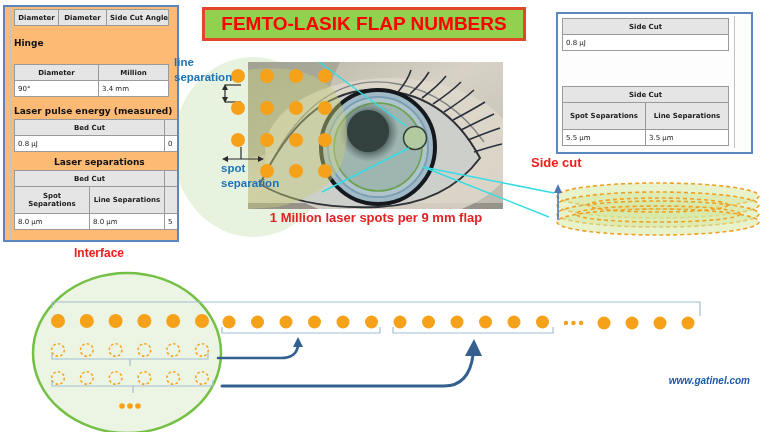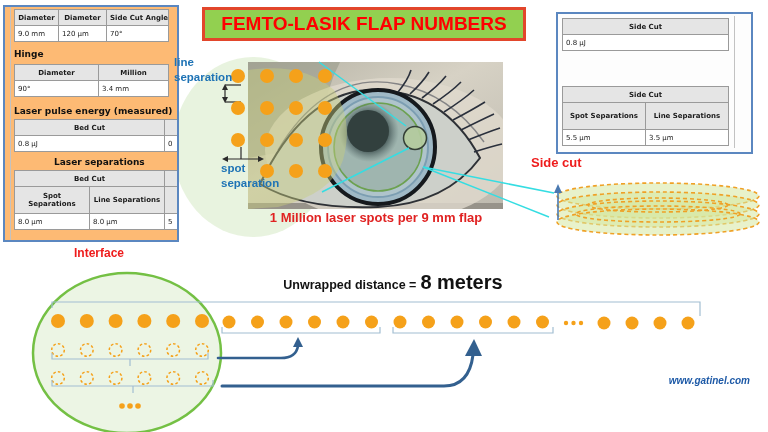--- a/index.html
+++ b/index.html
@@ -55,29 +55,24 @@
           <col style="width:44px">
           <col style="width:48px">
           <col style="width:62px">
         </colgroup>
       <tbody>
           <tr>
         <th>Diameter</th>
         <th>Diameter</th>
         <th>Side Cut Angle</th>
       </tr>
-      <tr>
-        <td>9.0 mm</td>
-        <td>120 µm</td>
-        <td>70°</td>
-      </tr>
-    </tbody>
-      </table>
-
-    <div class="seclabel" style="left:9px;top:42px;text-align:center;">Hinge</div>
+    </tbody>
+      </table>
+
+    <div class="seclabel" style="left:9px;top:31px;text-align:center;">Hinge</div>
     <table class="abs" style="left:9px;top:57px;width:154px;">
       <colgroup>
           <col style="width:84px">
           <col style="width:70px">
         </colgroup>
       <tbody>
           <tr>
         <th>Diameter</th>
         <th>Million</th>
       </tr>
@@ -338,20 +333,16 @@
     <div>spot</div>
     <div>separation</div>
   </div>
 
   <div class="caption">1 Million laser spots per 9 mm flap</div>
 
   <div class="redlabel" style="left:531px;top:155px;font-size:13px;">Side cut</div>
 
   <div class="redlabel" style="left:74px;top:246px;font-size:12px;">Interface</div>
 
-  <div class="unwrapped">
-    <span class="pre">Unwrapped distance =</span>
-    <span class="big">8 meters</span>
-  </div>
 
   <div class="website">www.gatinel.com</div>
 
 </div>
 
 </body></html>

